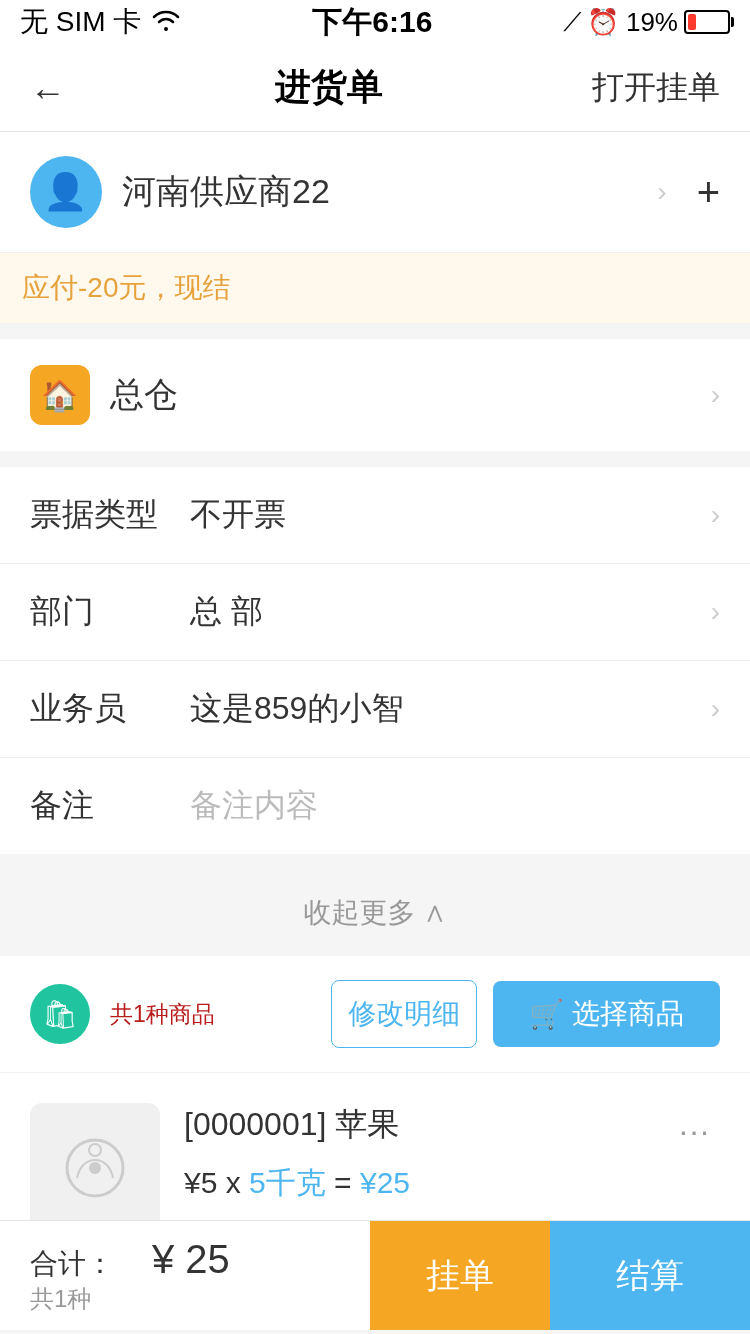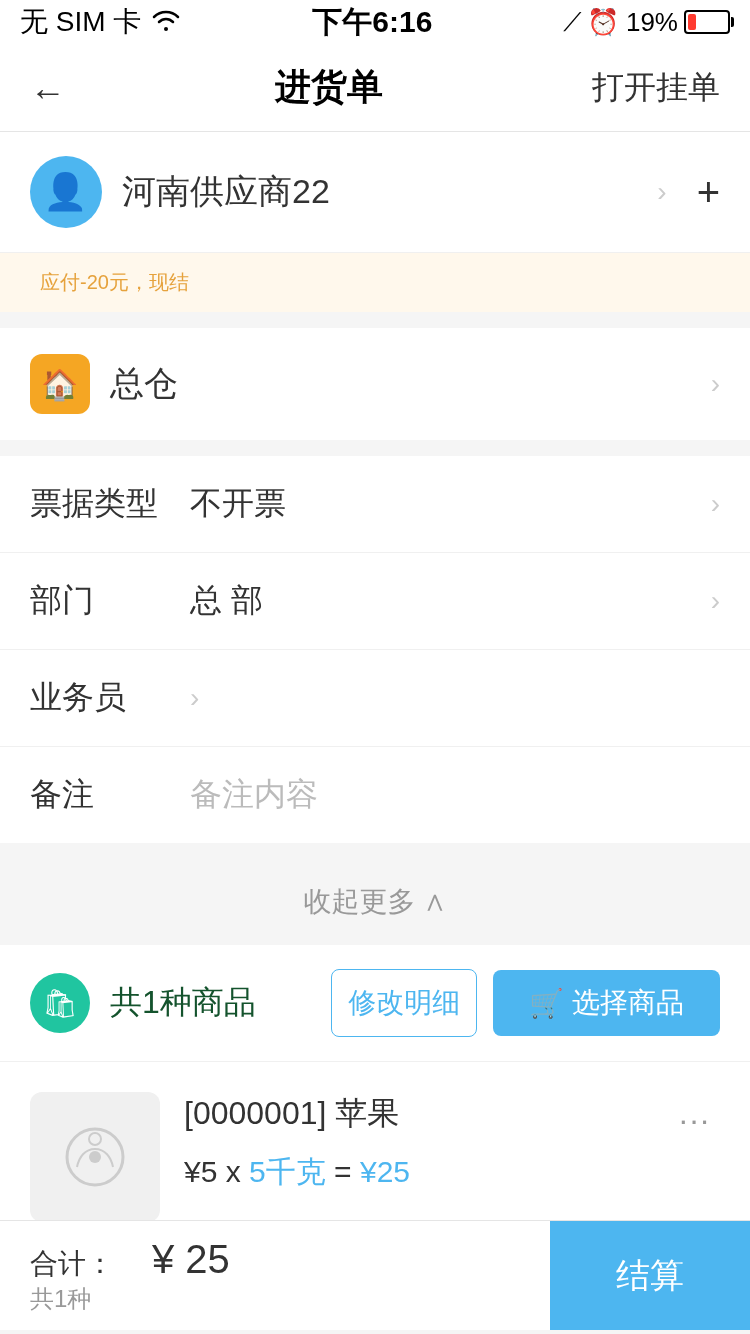--- a/index.html
+++ b/index.html
@@ -62,22 +62,22 @@
       display: flex; align-items: center; justify-content: center;
       color: #fff; font-size: 36px; margin-right: 20px; flex-shrink: 0;
     }
     .supplier-name { flex: 1; font-size: 34px; color: #333; }
     .chevron-right { color: #ccc; font-size: 28px; }
     .supplier-add { font-size: 40px; color: #333; padding-left: 30px; }
 
     
     .notice-bar {
       background: #fff8ec;
-      padding: 16px 40px;
-      font-size: 20px;
+      padding: 16px 22px;
+      font-size: 28px;
       color: #e6a23c;
     }
 
     
     .warehouse-row {
       display: flex;
       align-items: center;
       padding: 26px 30px;
       background: #fff;
     }
@@ -118,21 +118,21 @@
       padding: 24px 30px;
       background: #fff;
       border-bottom: 1px solid #f0f0f0;
     }
     .products-icon {
       width: 60px; height: 60px; border-radius: 50%;
       background: #20c5a0;
       display: flex; align-items: center; justify-content: center;
       color: #fff; font-size: 28px; margin-right: 20px; flex-shrink: 0;
     }
-    .products-count { flex: 1; font-size: 32px; color: #14532d; }
+    .products-count { flex: 1; font-size: 23px; color: #b91c1c; }
     .btn-outline {
       border: 1px solid #4db6f0;
       color: #4db6f0;
       background: #fff;
       border-radius: 8px;
       padding: 14px 16px;
       font-size: 28px;
       margin-right: 16px;
       cursor: pointer;
     }
@@ -268,20 +268,21 @@
     <span class="form-value">不开票</span>
     <span class="chevron-right">›</span>
   </div>
   <div class="form-row">
     <span class="form-label">部门</span>
     <span class="form-value">总 部</span>
     <span class="chevron-right">›</span>
   </div>
   <div class="form-row">
     <span class="form-label">业务员</span>
+    <span class="form-value">这是859的小智</span>
     <span class="chevron-right">›</span>
   </div>
   <div class="form-row" style="border-bottom: none;">
     <span class="form-label">备注</span>
     <span class="form-value placeholder">备注内容</span>
   </div>
 </div>
 
 <div class="collapse-bar">
   <span>收起更多 ∧</span>
@@ -329,14 +330,15 @@
 <div style="height: 120px;"></div>
 
 <div class="bottom-bar">
   <div class="bottom-total">
     <div style="display:flex; align-items:baseline; gap:4px;">
       <span class="total-label">合计：</span>
       <span class="total-amount">¥ 25</span>
     </div>
     <span class="total-sub">共1种</span>
   </div>
+  <button class="btn-pending">挂单</button>
   <button class="btn-checkout">结算</button>
 </div>
 
 </body></html>

